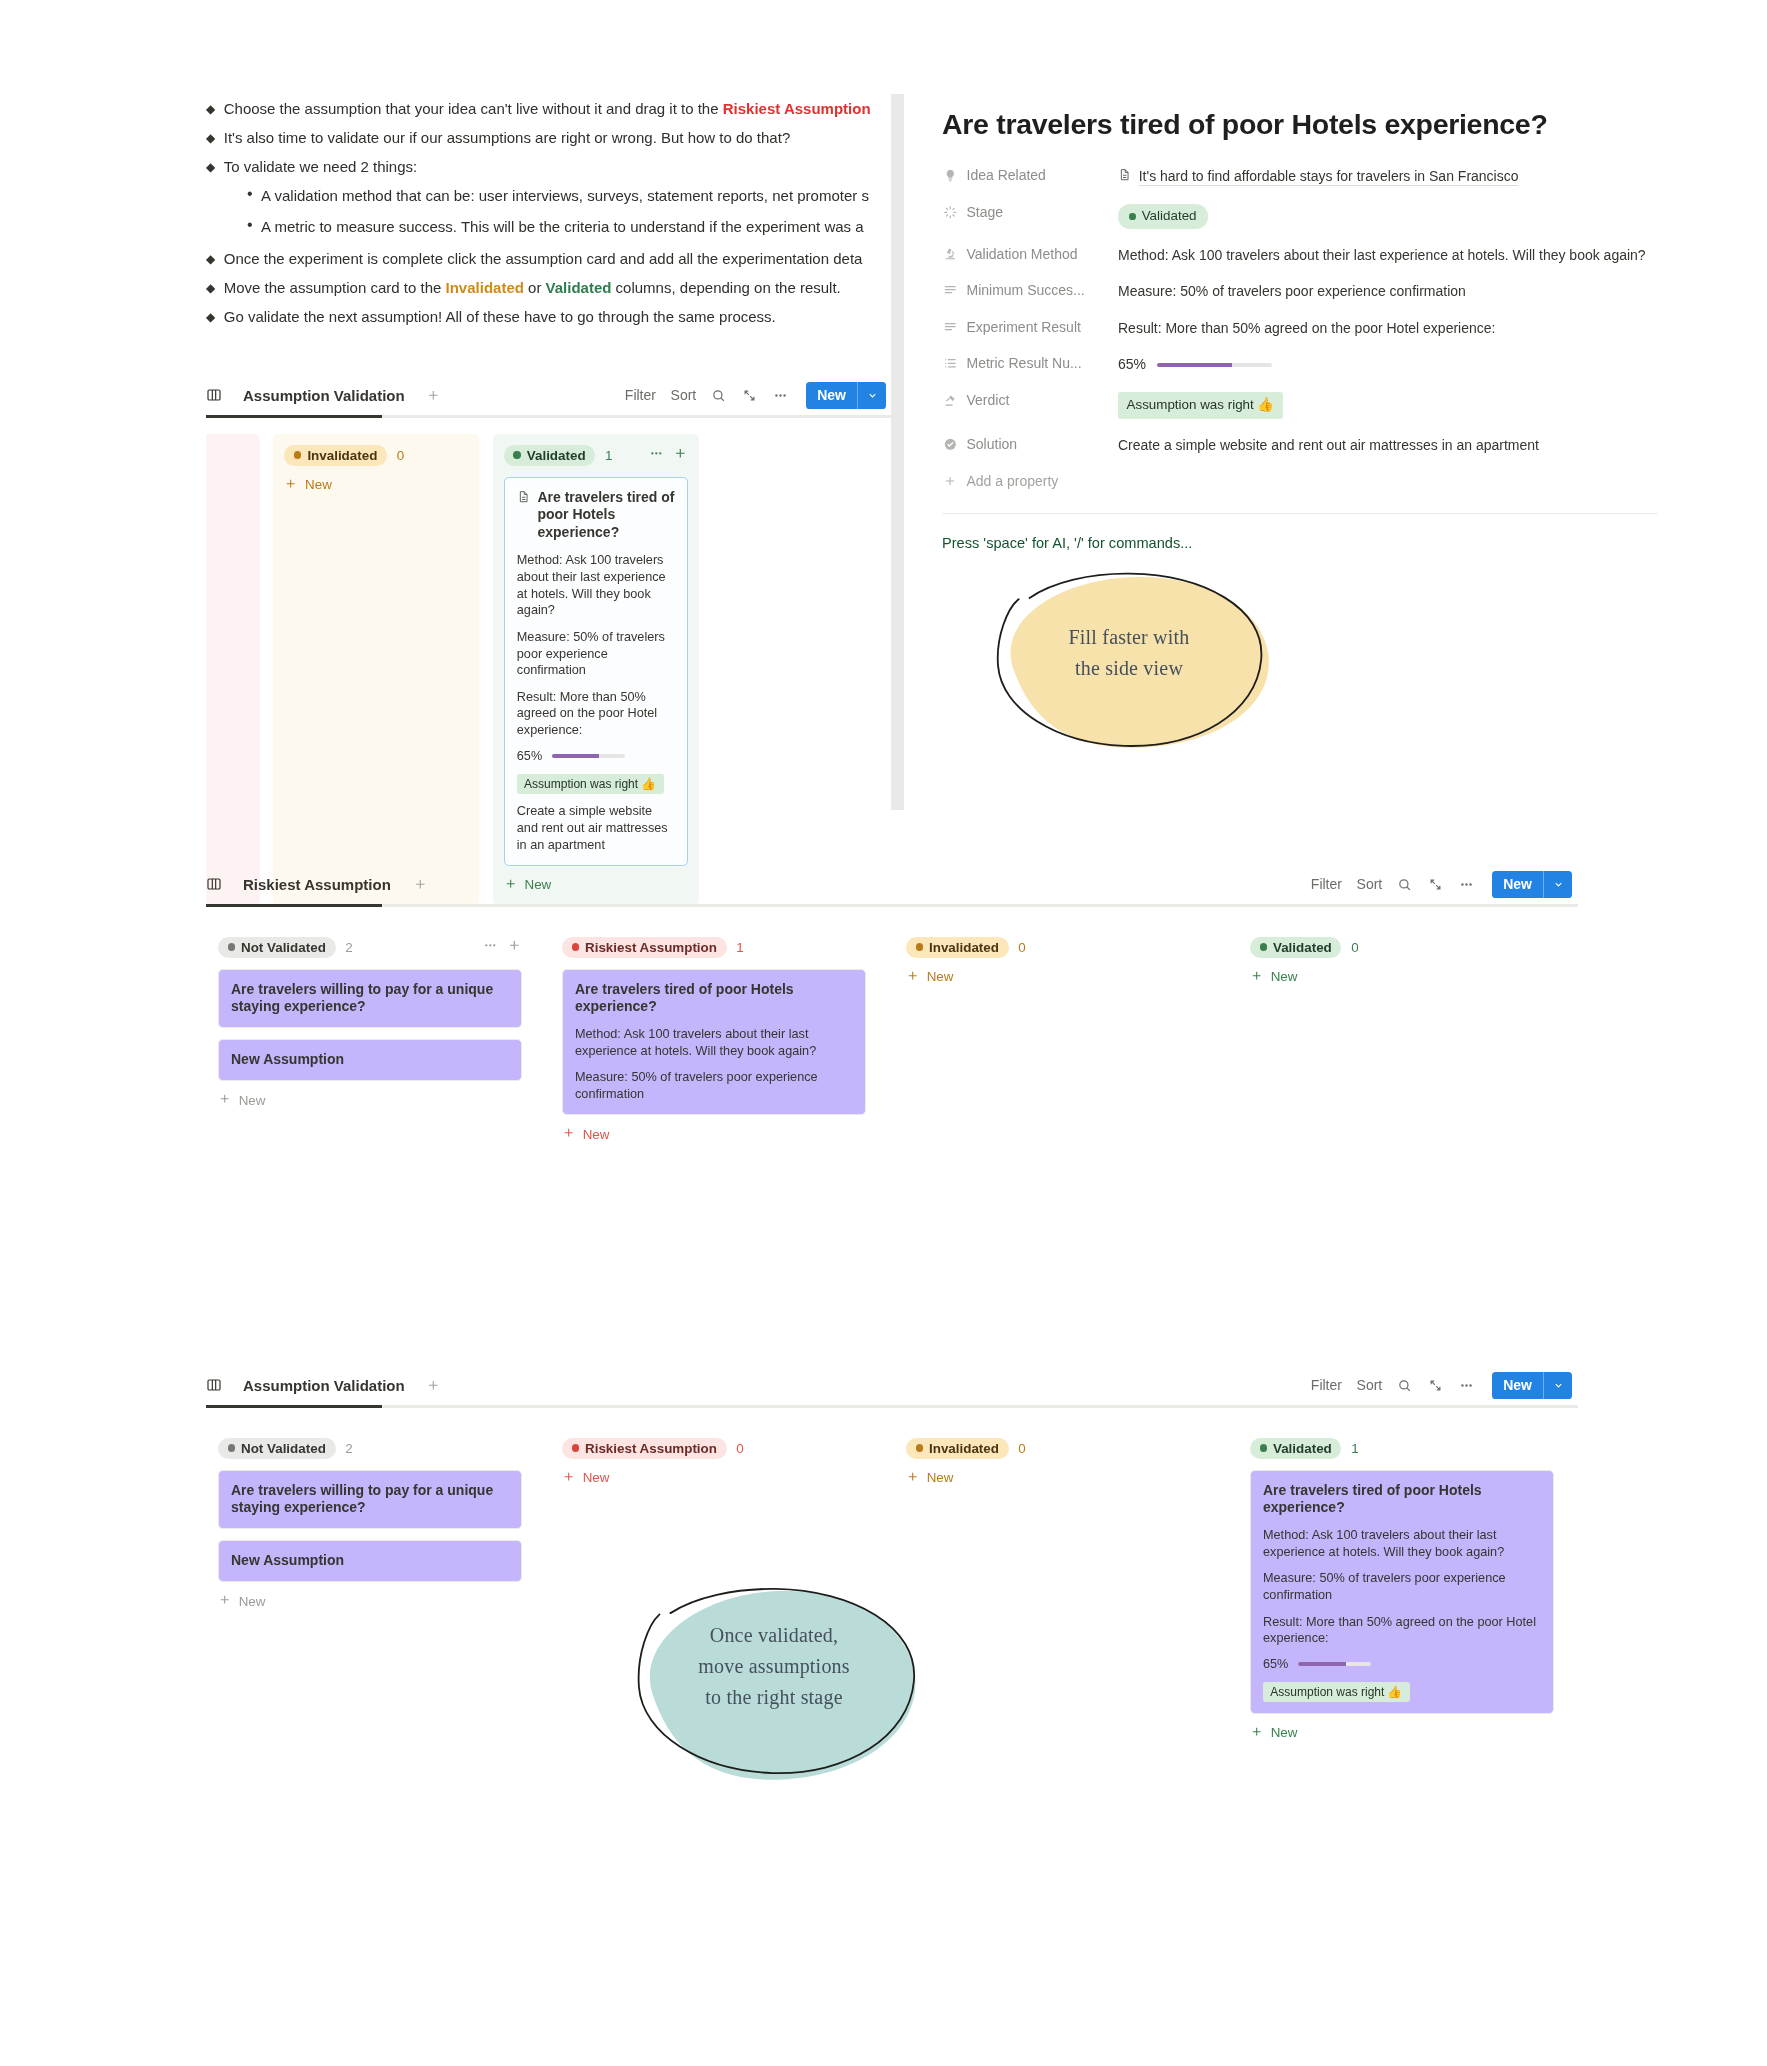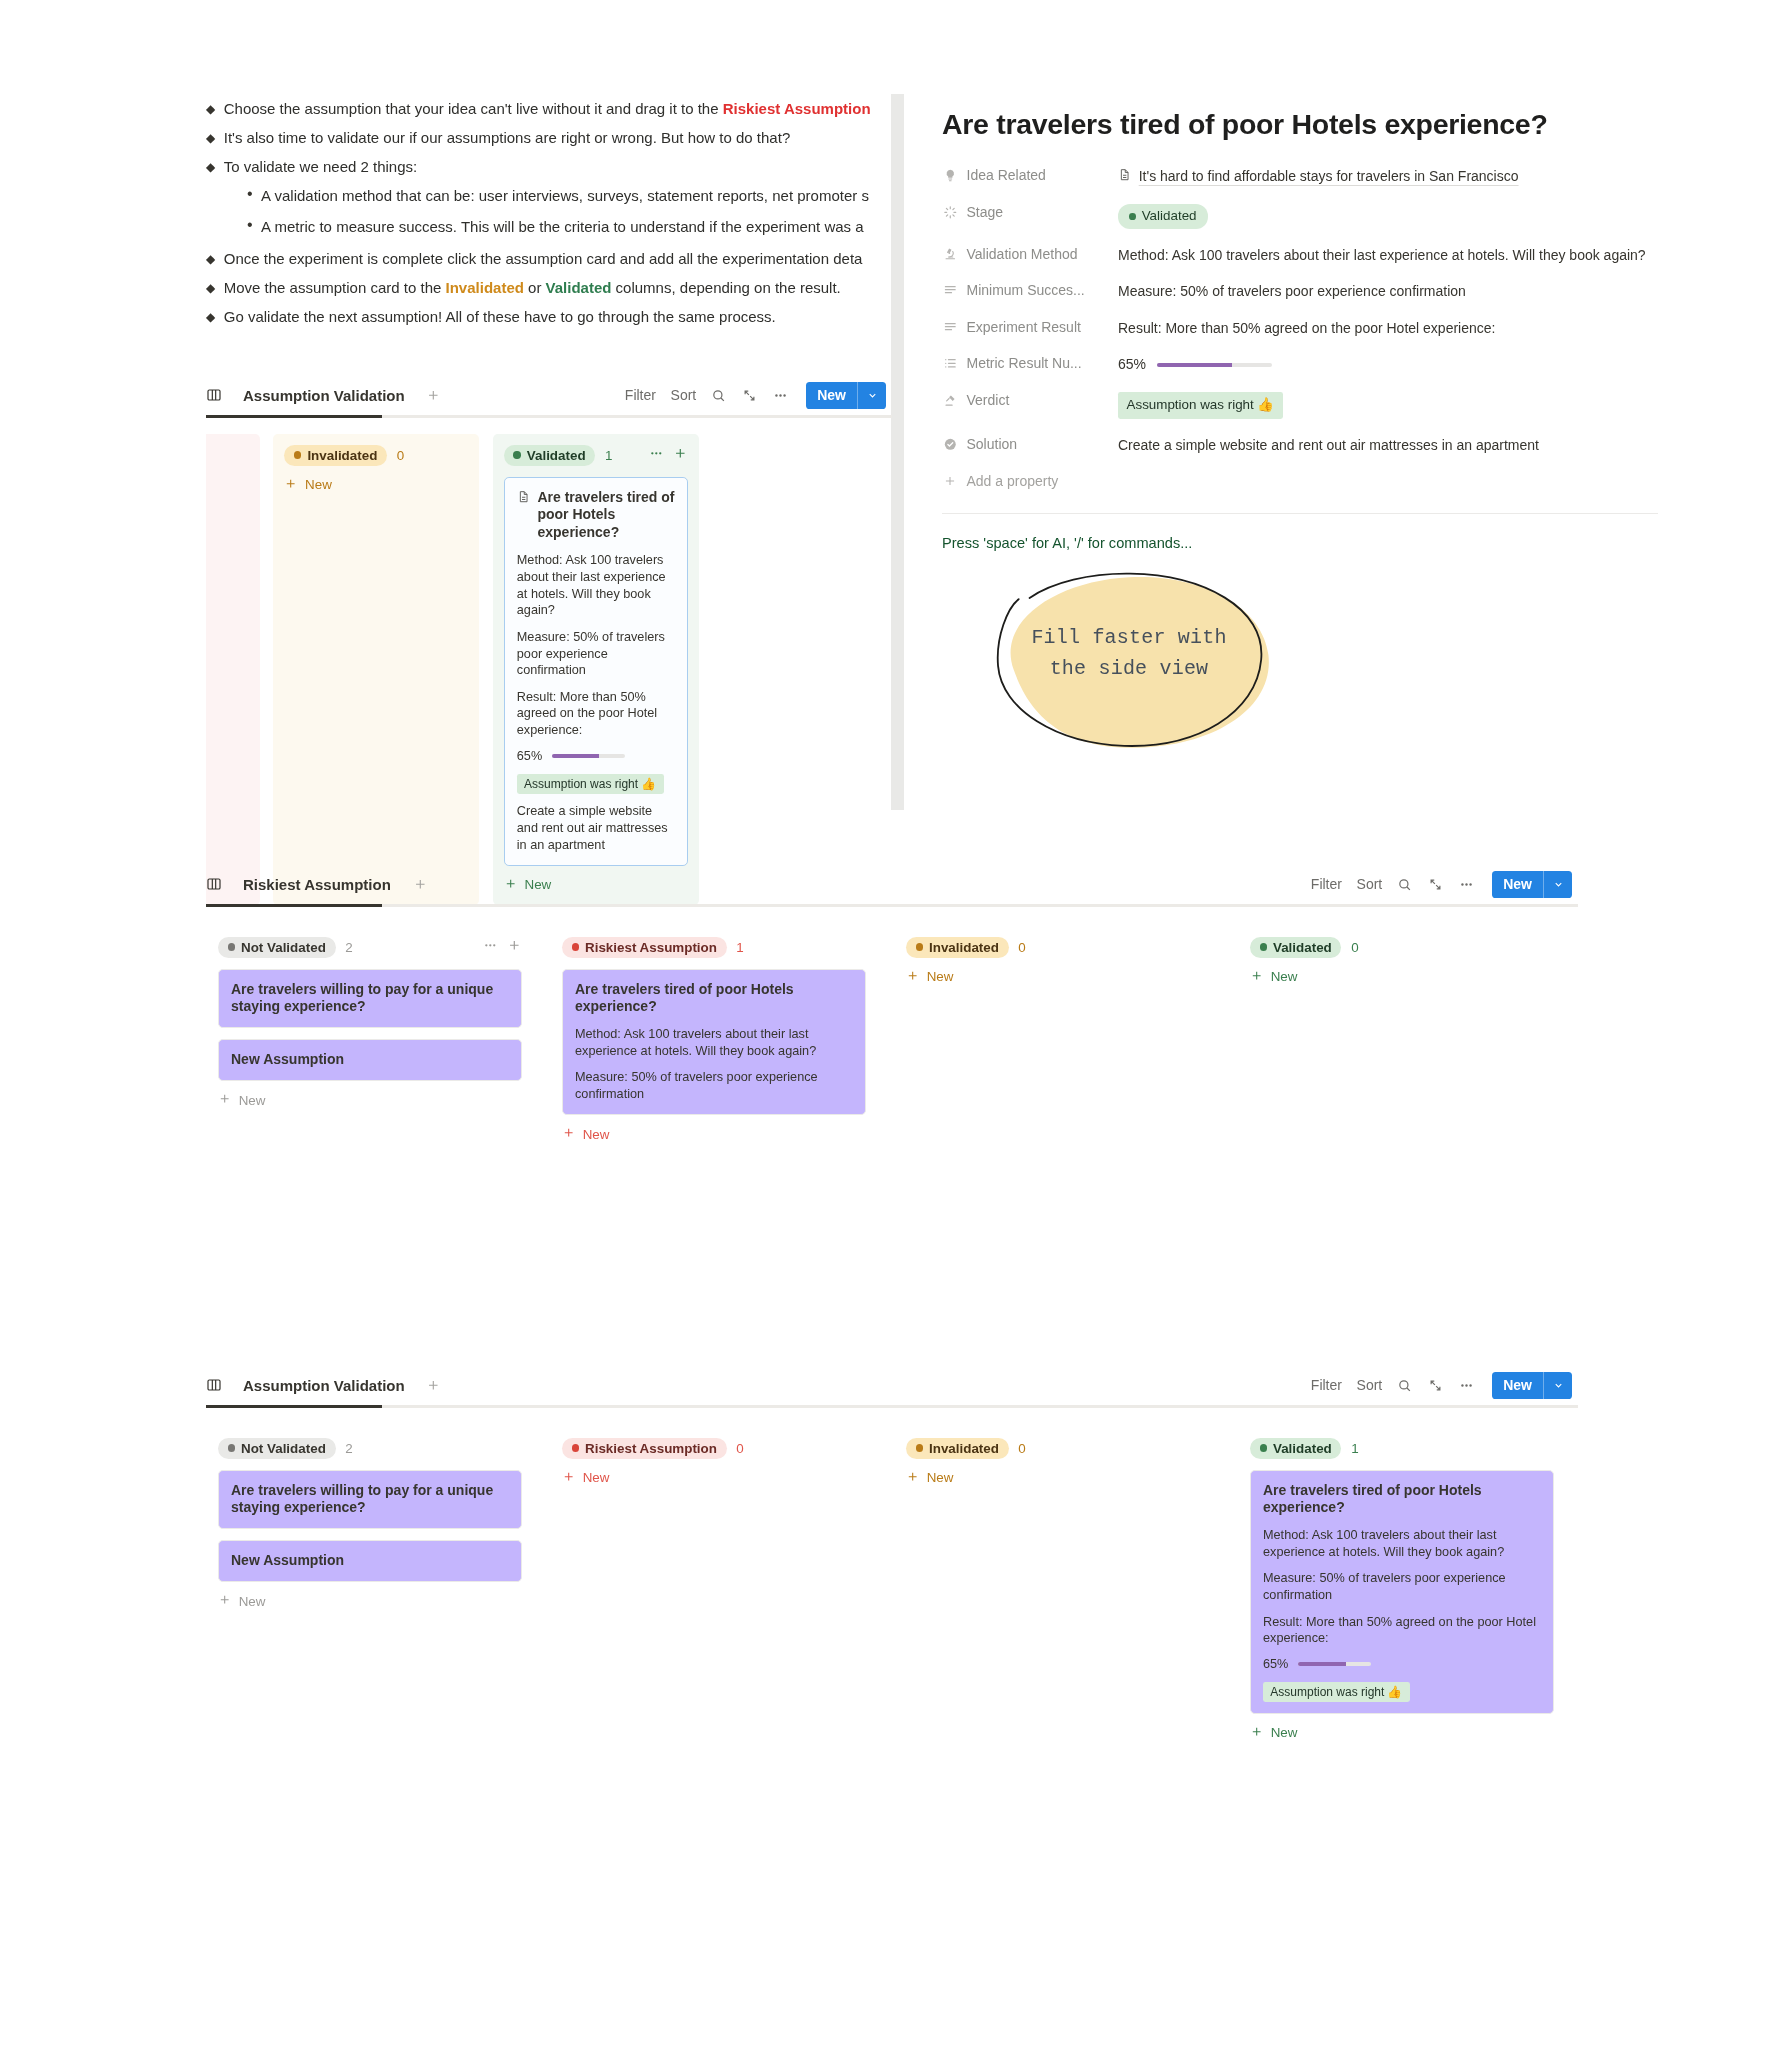--- a/index.html
+++ b/index.html
@@ -110,21 +110,21 @@
   
   .boardfull { position:absolute; width: 1372px; }
   .bf-cols { display:flex; gap: 16px; padding-top: 18px; align-items:flex-start; }
   .bf-col { width: 328px; border-radius:4.9px; padding: 12px 12px 13.4px 12px; }
 
   
   .callout { position:absolute; }
   .callout svg { position:absolute; left:0; top:0; }
   .callout .ctext {
     position:absolute; width:100%; text-align:center;
-    font-family:Liberation Mono, monospace; font-size:20px; color:#46505c;
+    font-family:Liberation Serif, serif; font-size:20px; color:#46505c;
     line-height:1.55; letter-spacing:0.2px;
   }
 
   
   .footer { position:absolute; left:1225px; top:1959px; display:flex; align-items:center; gap:18px; }
   .footer .ftxt { font-size:32px; font-weight:600; color:#4a5460; letter-spacing:-0.3px; }
 </style>
 </head>
 <body>
 
@@ -684,16 +684,27 @@
           <div class="newrow val">
             <span><svg width="13.4" height="13.4" viewBox="0 0 24 24" stroke="currentColor" stroke-width="1.9" fill="none">
                 <path d="M12 5v14M5 12h14"></path>
               </svg></span>
             <span>New</span>
           </div>
         </div>
       </div>
   </div>
 
+  <div class="callout" style="left:613px; top:1578px; width:322px; height:212px;">
+    <svg width="322" height="212" viewBox="0 0 530 350">
+      <path d="M66 196 C34 110 136 30 262 22 C388 14 490 76 498 164 C506 258 400 330 272 333 C146 336 92 272 66 196 Z" fill="#b9dcd8"></path>
+      <path d="M76 60 C58 76 38 126 42 180 C48 258 144 318 262 322 C386 326 488 262 496 170 C504 80 394 20 268 18 C200 17 134 32 94 58" fill="none" stroke="#1d1d1b" stroke-width="3" stroke-linecap="round"></path>
+    </svg>
+    <div class="ctext" style="top:42px;">
+      <div>Once validated,</div>
+      <div>move assumptions</div>
+      <div>to the right stage</div>
+    </div>
+  </div>
 
 
 </div>
 
 
 </body></html>

